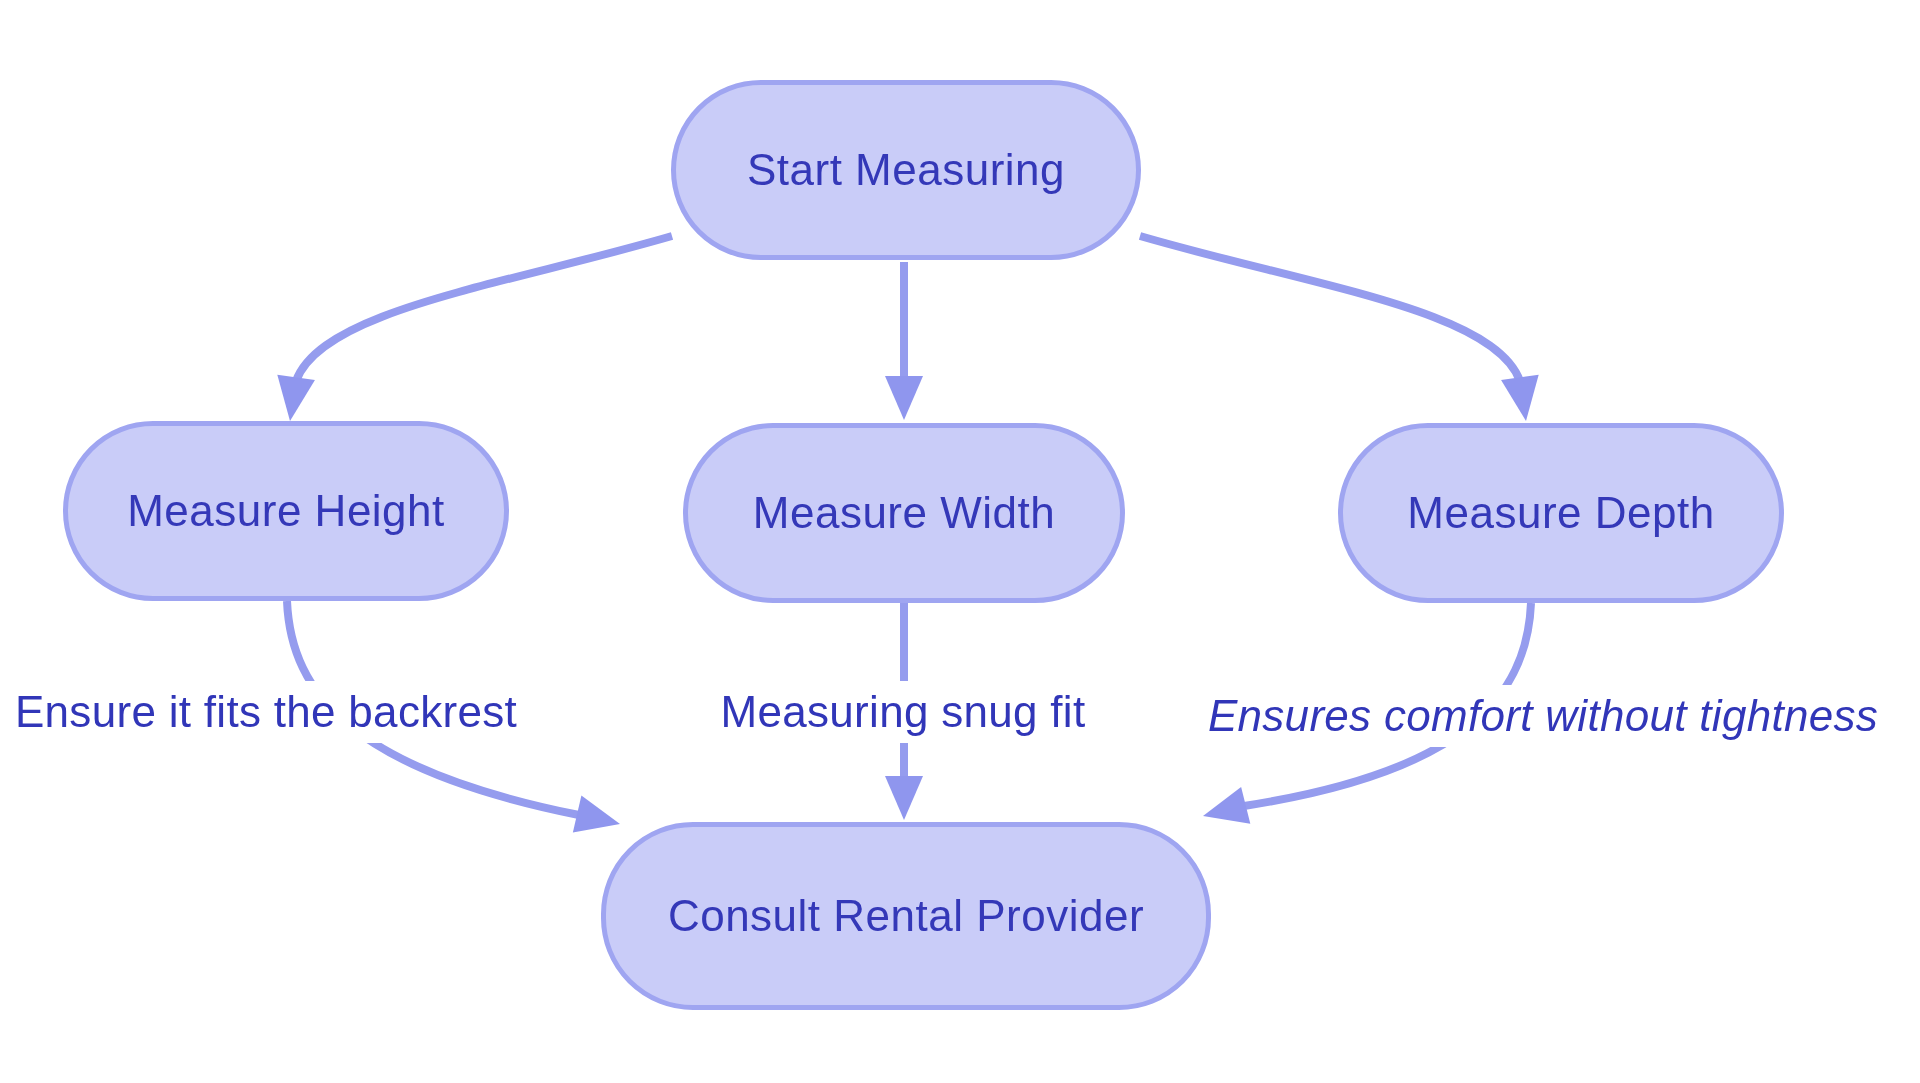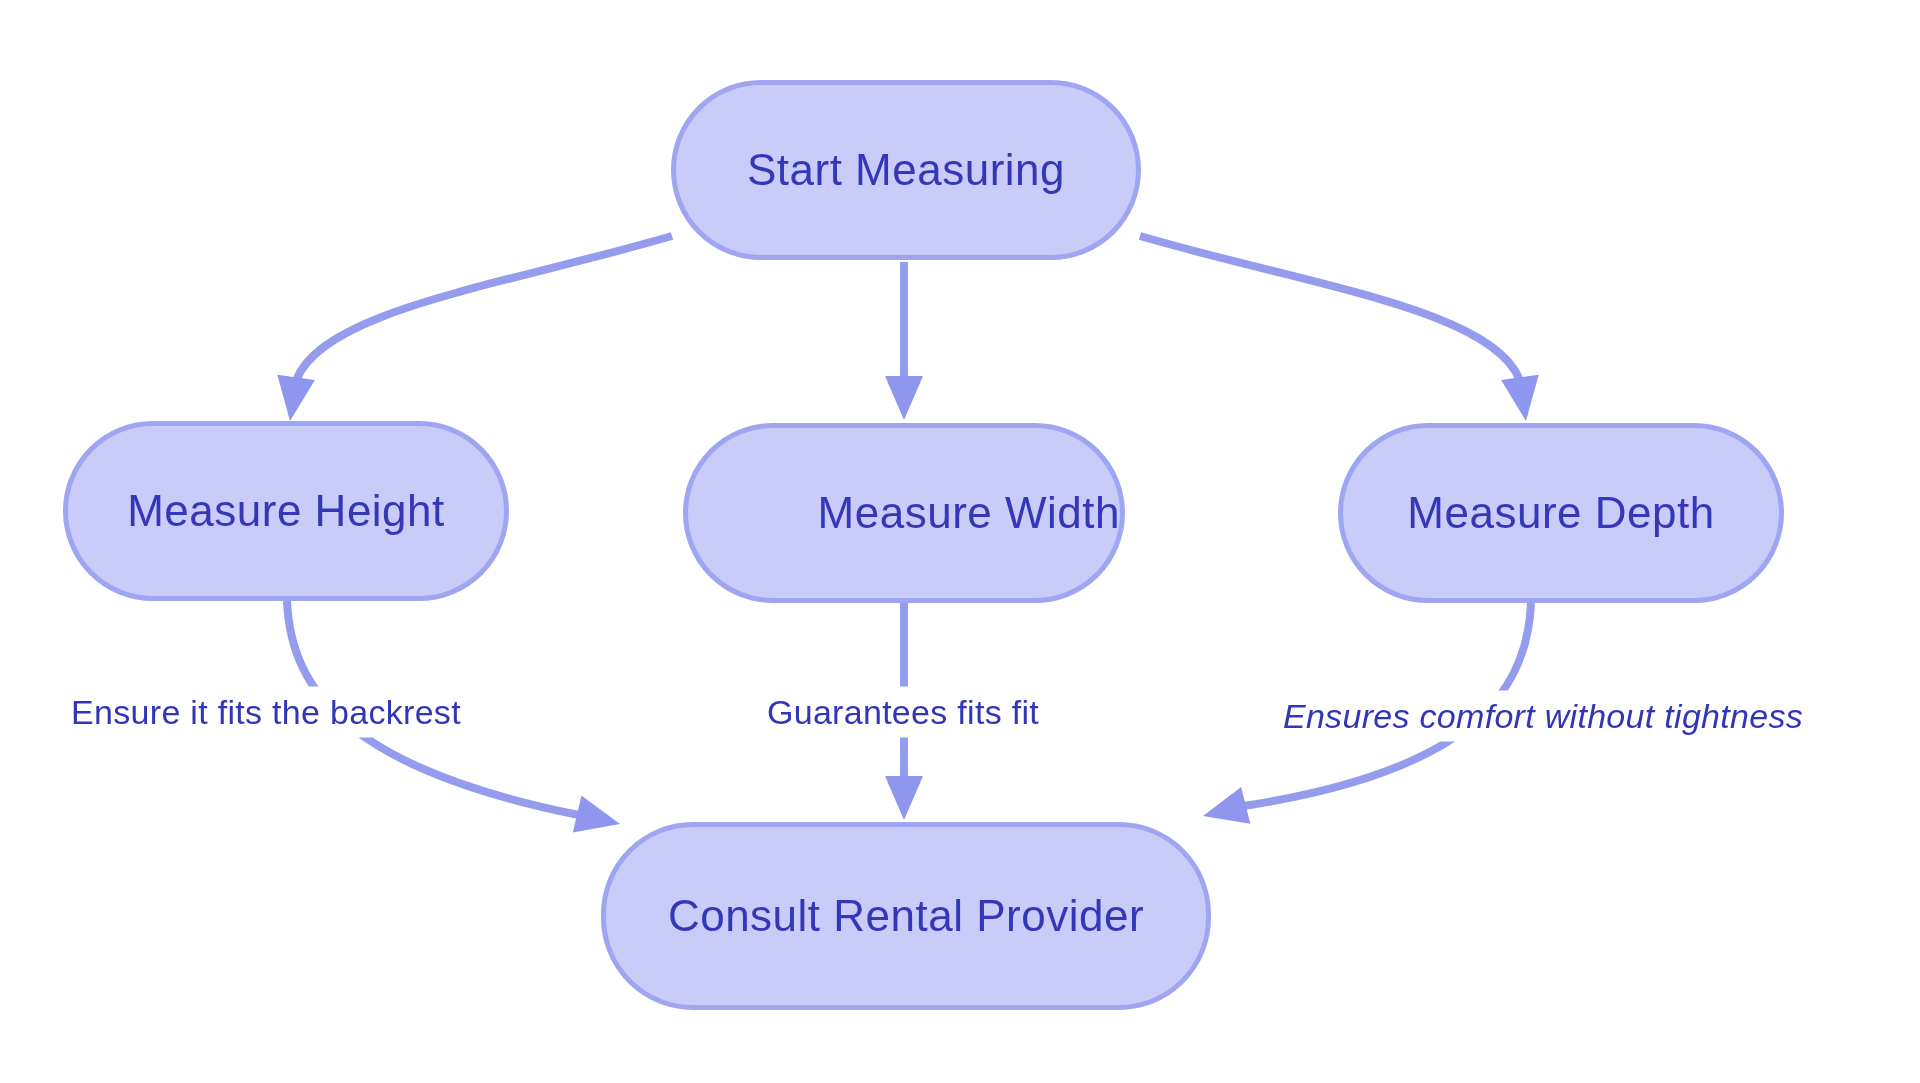--- a/index.html
+++ b/index.html
@@ -41,29 +41,29 @@
     display:flex;
     align-items:center;
     justify-content:center;
     color:var(--node-text);
     font-size:44px;
     letter-spacing:0.5px;
     white-space:nowrap;
   }
   .node-start   {left:671px;  top:80px;  width:470px; height:180px;}
   .node-height  {left:63px;   top:421px; width:446px; height:180px;}
-  .node-width   {left:683px;  top:423px; width:442px; height:180px;justify-content:flex-end;}
+  .node-width   {left:683px;  top:423px; width:442px; height:180px;}
   .node-depth   {left:1338px; top:423px; width:446px; height:180px;}
   .node-consult {left:601px;  top:822px; width:610px; height:188px;}
   .edge-label{
     position:absolute;
     transform:translate(-50%,-50%);
     background:var(--edge-label-background);
     color:var(--edge-label-text);
-    font-size:34px;
+    font-size:44px;
     letter-spacing:0.3px;
     white-space:nowrap;
     padding:6px 14px;
   }
   .edge-label-1{left:266px;  top:712px;}
   .edge-label-2{left:903px;  top:712px;}
   .edge-label-3{left:1543px; top:716px;font-style:italic;}
 </style>
 </head>
 <body>
@@ -97,16 +97,16 @@
     <span>Measure Width</span>
   </div>
   <div class="node node-depth">
     <span>Measure Depth</span>
   </div>
   <div class="node node-consult">
     <span>Consult Rental Provider</span>
   </div>
 
   <div class="edge-label edge-label-1">Ensure it fits the backrest</div>
-  <div class="edge-label edge-label-2">Guarantees fits fit</div>
+  <div class="edge-label edge-label-2">Measuring snug fit</div>
   <div class="edge-label edge-label-3">Ensures comfort without tightness</div>
 
 </div>
 
 </body></html>

